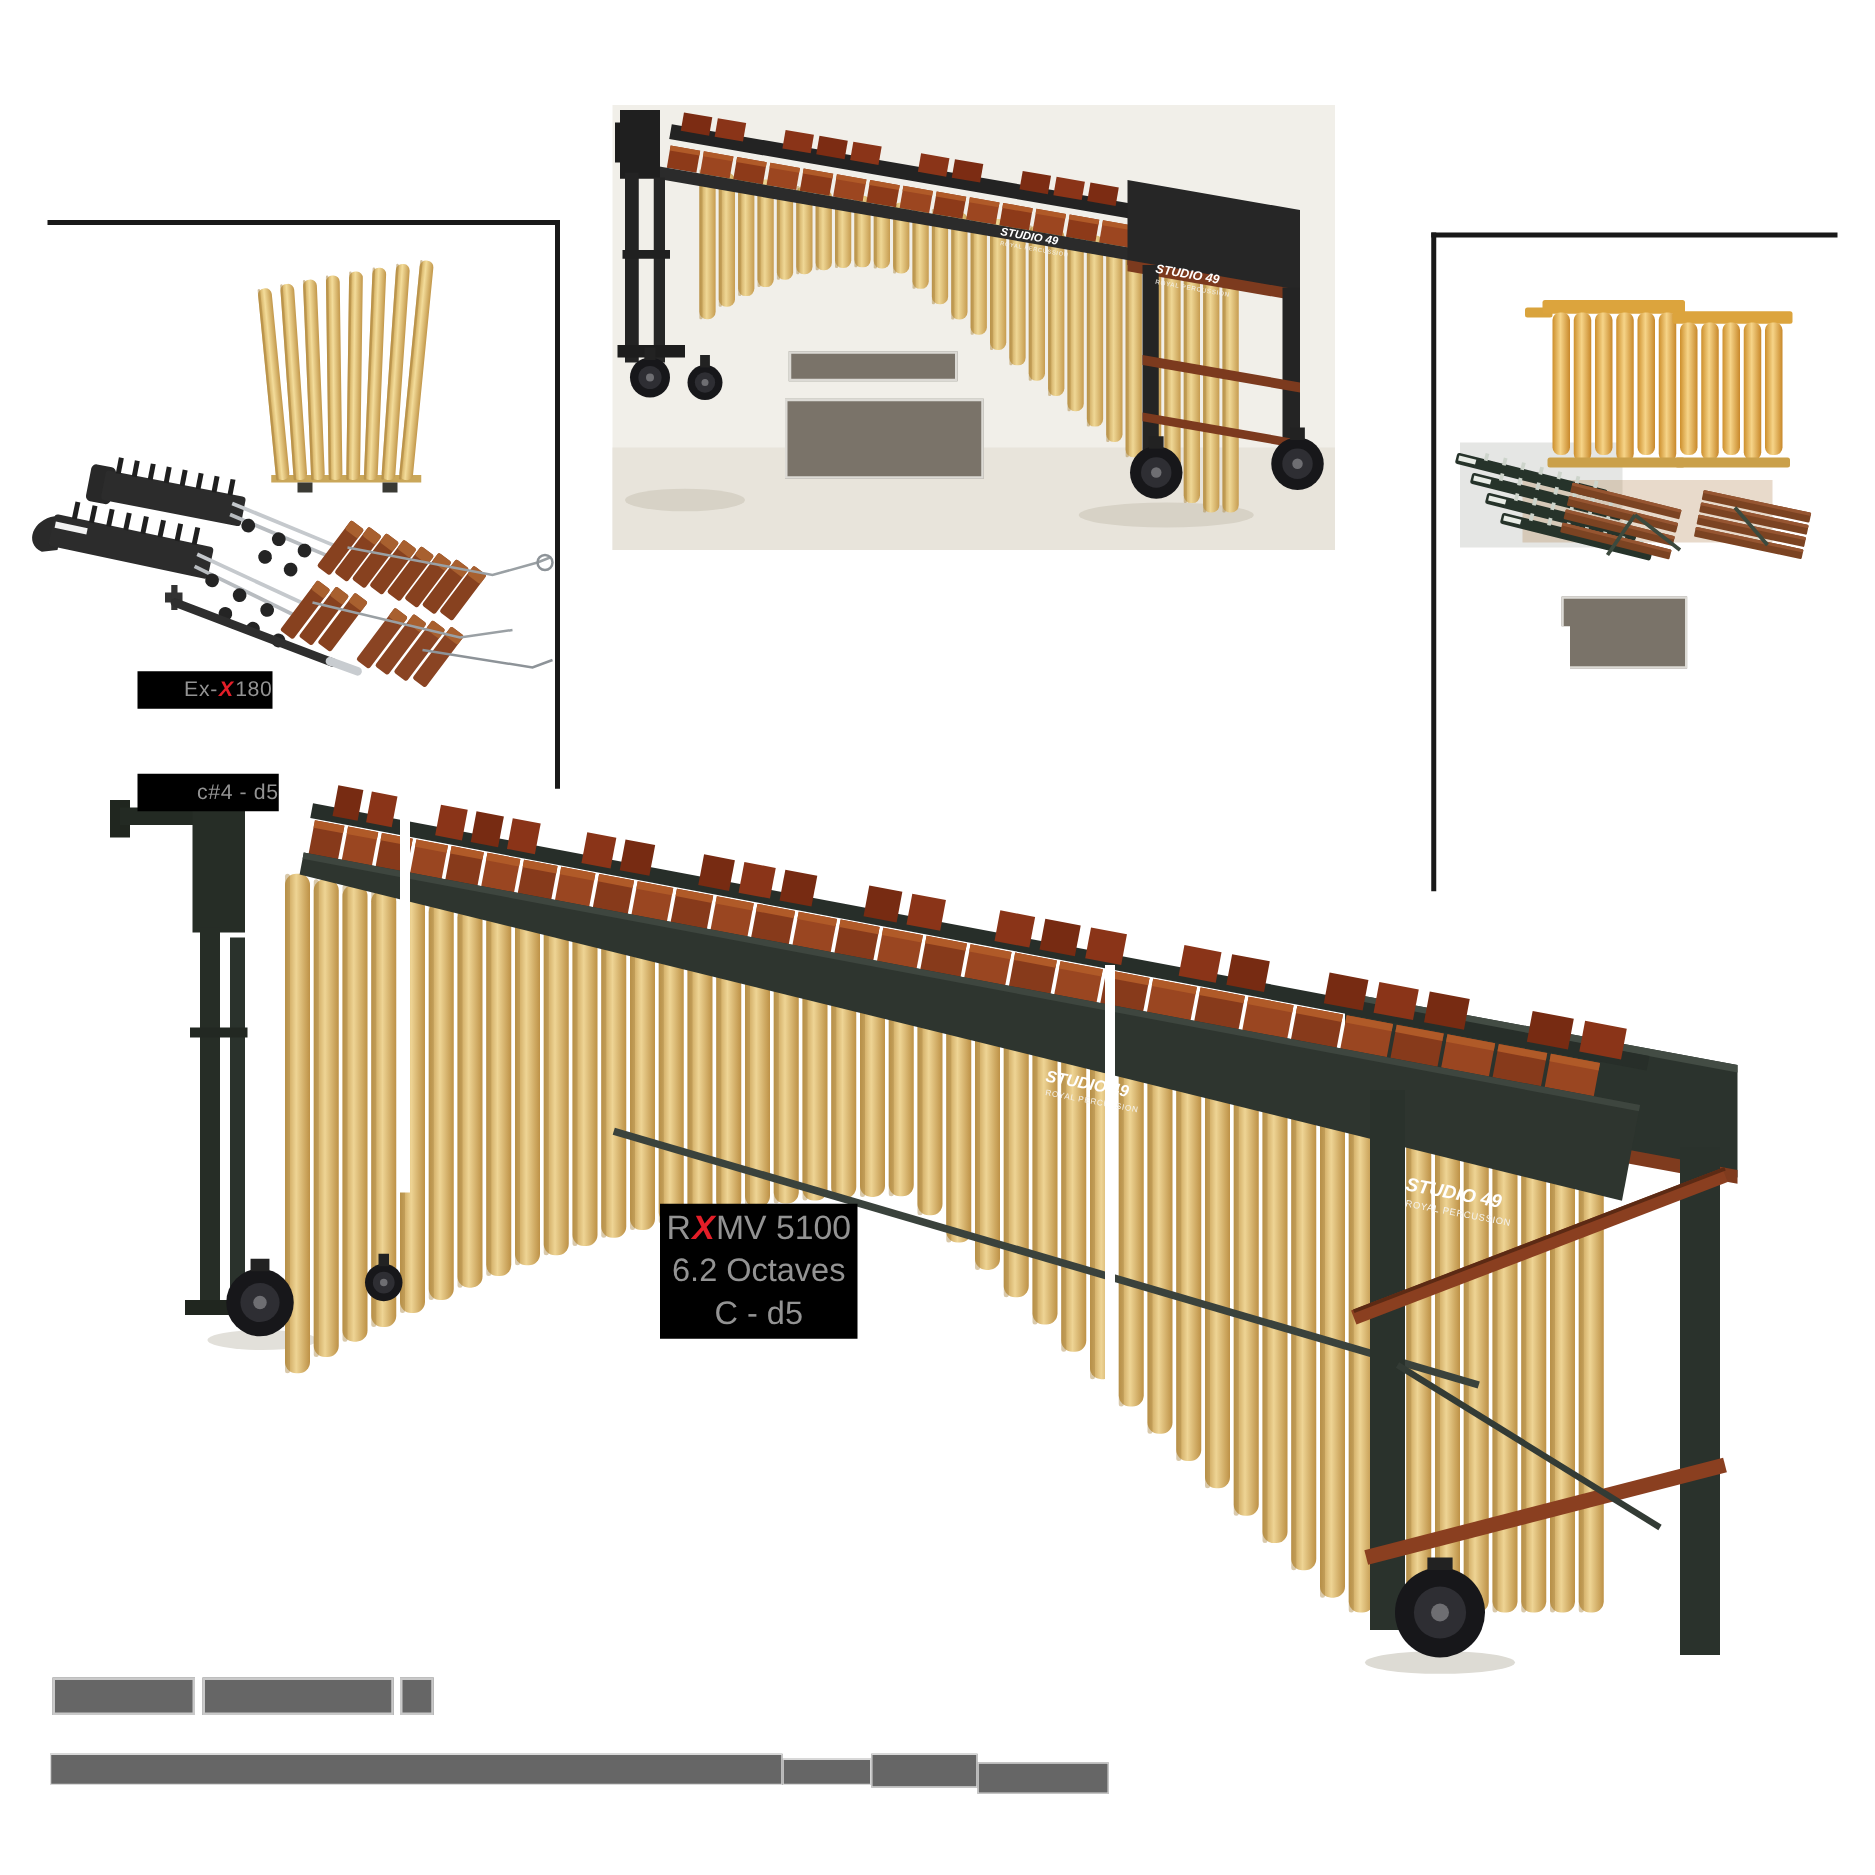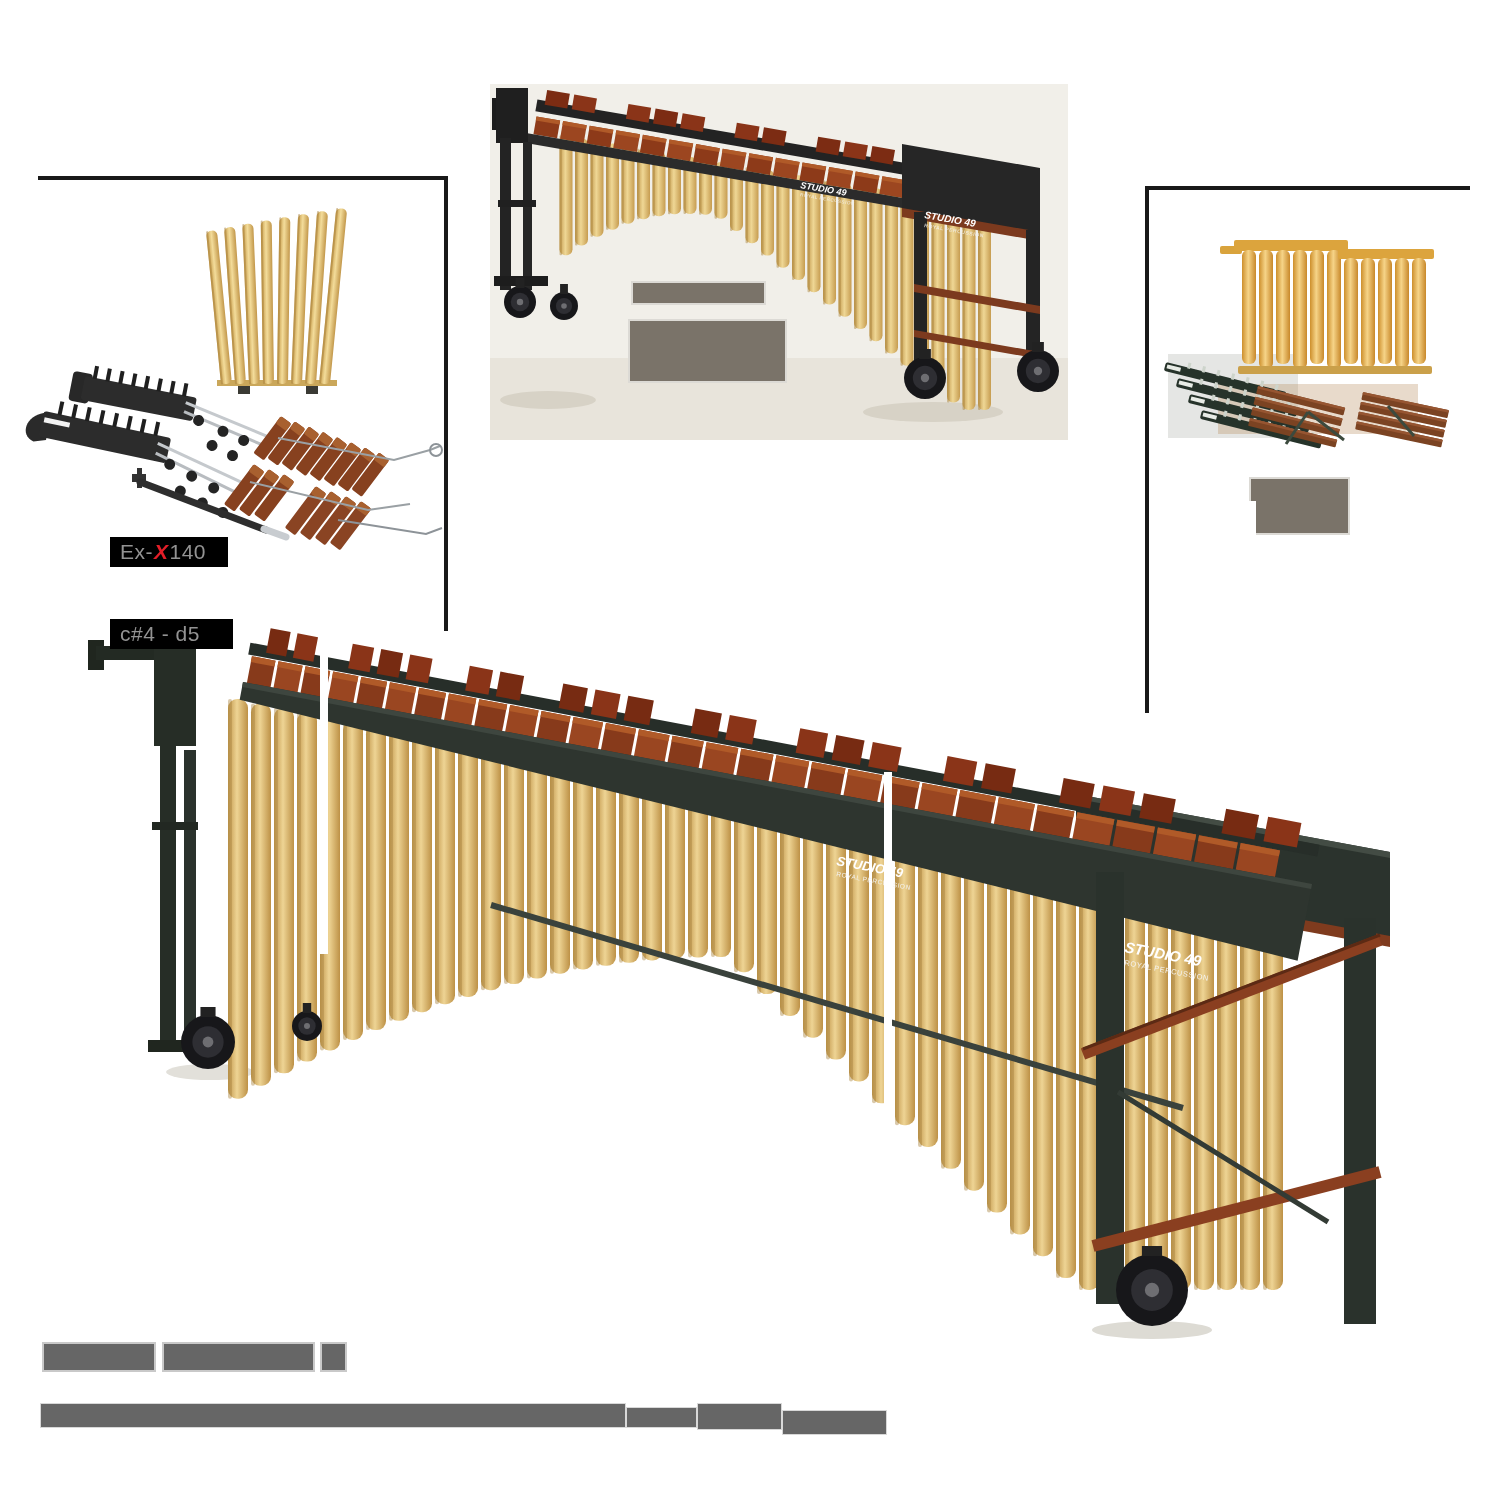--- a/index.html
+++ b/index.html
@@ -5,21 +5,21 @@
   html,body{margin:0;padding:0;background:#fff;}
   #canvas{position:relative;width:1500px;height:1500px;background:#ffffff;overflow:hidden;
           font-family:"Liberation Sans","DejaVu Sans",sans-serif;}
   svg.photo{position:absolute;overflow:visible;}
   .frame-line{position:absolute;background:var(--frame-line,#191919);}
   .taupe{position:absolute;background:var(--redaction-taupe,#7a7369);border:2px solid #dcdad5;box-sizing:border-box;}
   .gray-block{position:absolute;background:var(--redaction-gray,#666);border:2px solid #c9c9c9;box-sizing:border-box;}
   .gray-bar{position:absolute;background:var(--redaction-gray,#666);border:1px solid #d8d8d8;box-sizing:border-box;}
   .white-split{position:absolute;background:#ffffff;z-index:6;}
   .lbl{position:absolute;background:var(--label-background,#000);color:var(--label-text,#939393);
-       display:flex;align-items:center;padding-left:10px;font-size:21px;letter-spacing:0.5px;z-index:7;}
+       display:flex;align-items:center;padding-left:0;font-size:17px;letter-spacing:0.5px;z-index:7;justify-content:flex-end;}
   .lbl-big{position:absolute;background:var(--label-background,#000);color:var(--label-text,#939393);
        text-align:center;font-size:26px;line-height:34px;padding-top:2px;z-index:7;}
   .lbl-big .row1{font-size:27px;}
   .red-x{color:var(--accent-red,#e41e28);font-style:italic;font-weight:bold;padding:0 1px;}
   text.logo{fill:#ffffff;font-family:"Liberation Sans",sans-serif;font-weight:bold;font-style:italic;}
   text.logo2{fill:#f4f2ee;font-family:"Liberation Sans",sans-serif;letter-spacing:0.6px;}
 </style>
 </head>
 <body>
 
@@ -335,21 +335,21 @@
         <rect x="94" y="276" width="14" height="8" fill="#333" rx="0"></rect>
         <rect x="99" y="270" width="5" height="20" fill="#333" rx="0"></rect>
         <line x1="102" y1="284" x2="228" y2="332" stroke="#2e2e2e" stroke-width="7" stroke-linecap="round"></line>
         <line x1="226" y1="331" x2="248" y2="339" stroke="#c8ccd0" stroke-width="7" stroke-linecap="round"></line>
       </g>
   </svg>
 
   <div class="lbl" style="left:110px;top:537px;width:108px;height:30px;">
     <span>Ex-</span>
       <span class="red-x">X</span>
-      <span>140</span>
+      <span>180</span>
   </div>
   <div class="lbl" style="left:110px;top:575px;width:113px;height:30px;margin-top:44px;">
     <span>c#4 - d5</span>
   </div>
 
   <svg class="photo" id="svg-right" viewBox="0 0 306 214" style="left:1158px;top:234px;width:306px;height:214px;z-index:2">
     <defs>
       <linearGradient id="gold3" x1="0" y1="0" x2="1" y2="0">
         <stop offset="0" stop-color="#cd8f2c"></stop>
           <stop offset="0.45" stop-color="#f6d488"></stop>
@@ -669,20 +669,25 @@
       </g>
     <text class="logo" transform="translate(748,243) rotate(10.7)" font-size="13">STUDIO 49</text>
     <text class="logo2" transform="translate(748,254) rotate(10.7)" font-size="6.5">ROYAL PERCUSSION</text>
     <text class="logo" transform="translate(1036,330) rotate(10.7)" font-size="15">STUDIO 49</text>
     <text class="logo2" transform="translate(1036,343) rotate(10.7)" font-size="7.5">ROYAL PERCUSSION</text>
   </svg>
 
   <div class="white-split" style="left:320px;top:652px;width:8px;height:302px;"></div>
   <div class="white-split" style="left:884px;top:772px;width:8px;height:345px;"></div>
 
+  <div class="lbl-big" style="left:528px;top:963px;width:158px;height:106px;">
+    <div class="row1"><span>R</span><span class="red-x">X</span><span>MV 5100</span></div>
+    <div>6.2 Octaves</div>
+    <div>C - d5</div>
+  </div>
 
   <div class="gray-block" style="left:42px;top:1342px;width:114px;height:30px;"></div>
   <div class="gray-block" style="left:162px;top:1342px;width:153px;height:30px;"></div>
   <div class="gray-block" style="left:320px;top:1342px;width:27px;height:30px;"></div>
 
   <div class="gray-bar" style="left:40px;top:1403px;width:586px;height:25px;"></div>
   <div class="gray-bar" style="left:626px;top:1407px;width:71px;height:21px;"></div>
   <div class="gray-bar" style="left:697px;top:1403px;width:85px;height:27px;"></div>
   <div class="gray-bar" style="left:782px;top:1410px;width:105px;height:25px;"></div>
 

